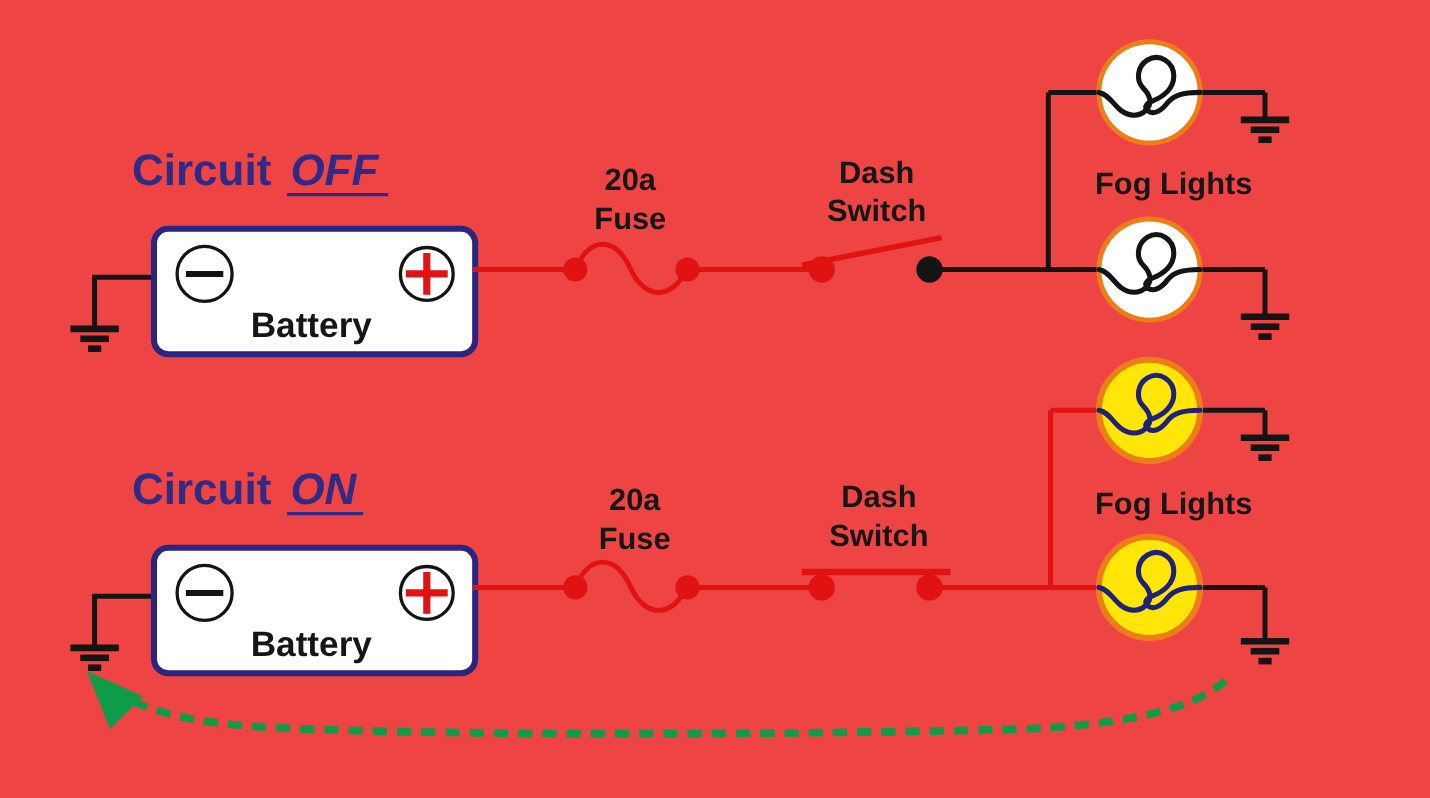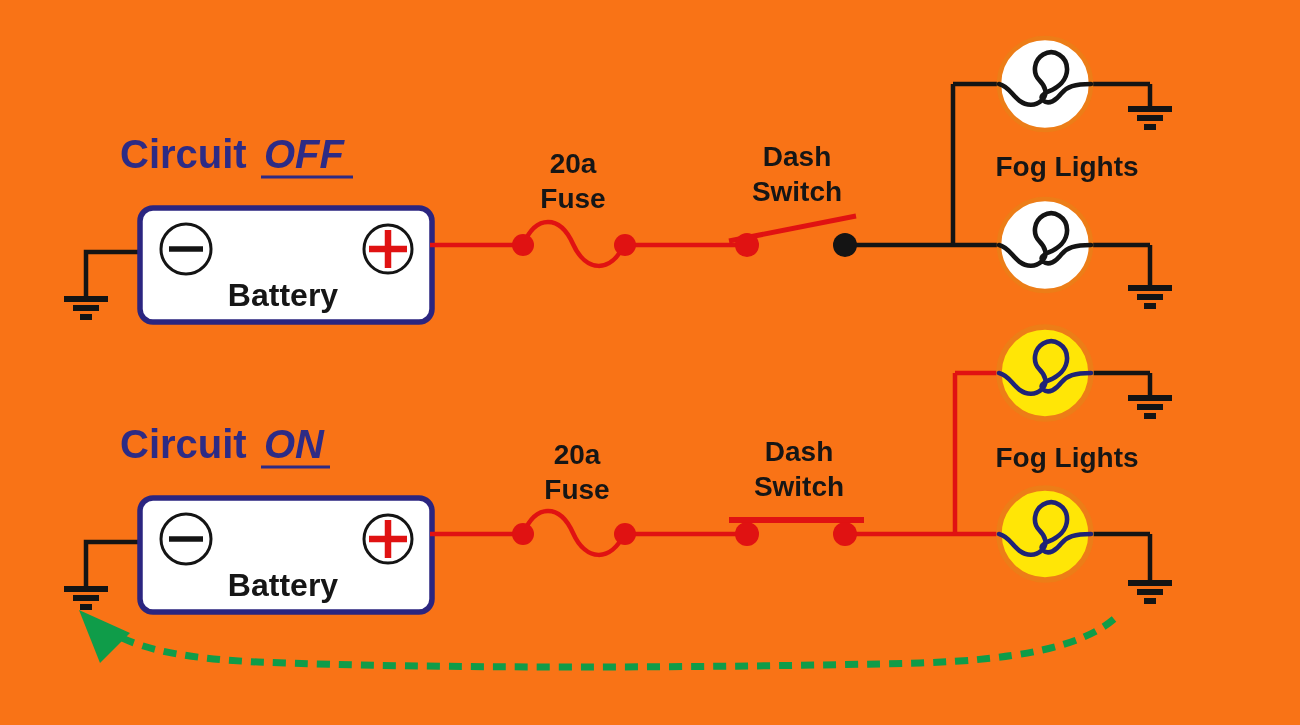--- a/index.html
+++ b/index.html
@@ -1,16 +1,16 @@
 <!DOCTYPE html>
 <html><head>
 <meta charset="utf-8">
 <style>
   html,body{margin:0;padding:0;background:#fff;}
-  .canvas{position:relative;width:1300px;height:725px;background:#f97316;overflow:hidden;
+  .canvas{position:relative;width:1300px;height:725px;background:#ef4444;overflow:hidden;
           font-family:"Liberation Sans",sans-serif;}
   svg text{font-family:"Liberation Sans",sans-serif;}
   .title{font-size:40px;font-weight:bold;}
   .title-state{font-size:40px;font-weight:bold;font-style:italic;}
   .comp-label{font-size:28px;font-weight:bold;}
   .battery-label{font-size:32px;font-weight:bold;}
 </style>
 </head>
 <body>
 

